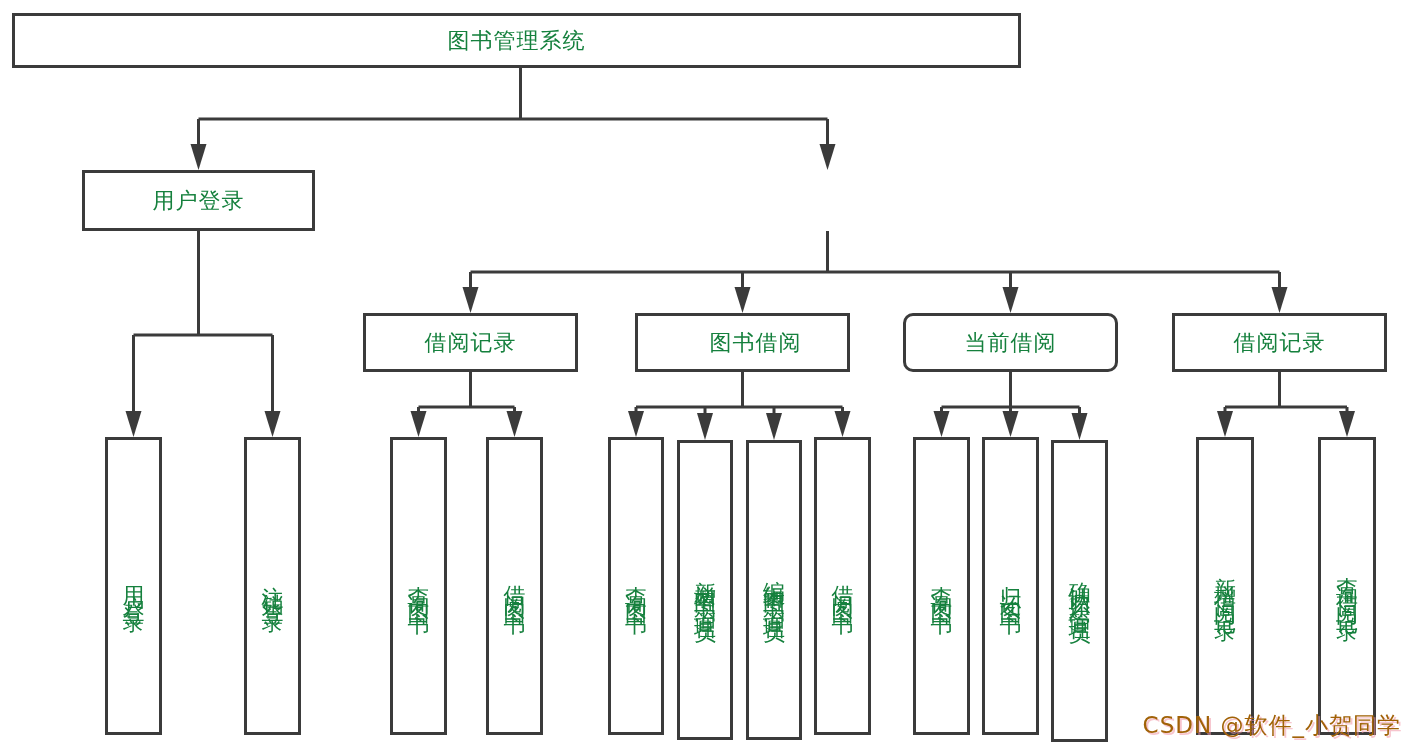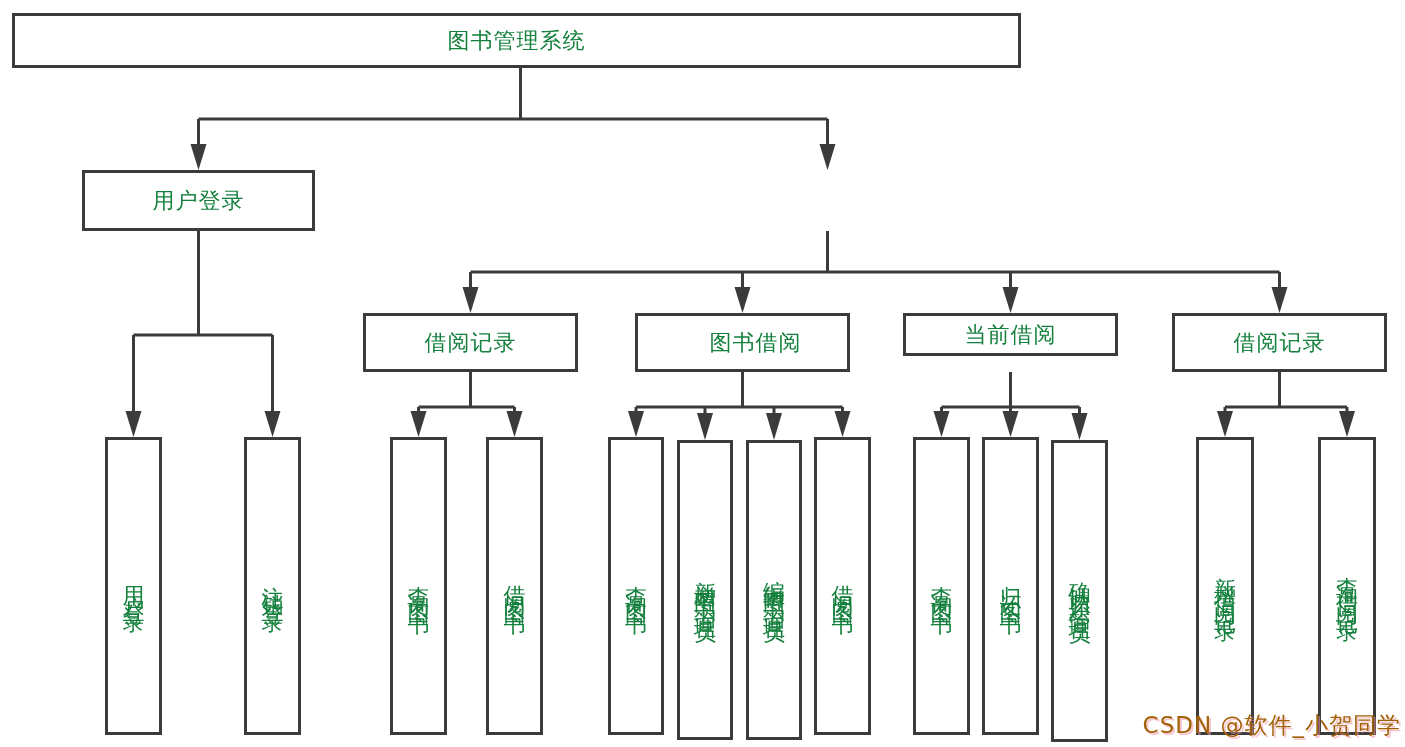--- a/index.html
+++ b/index.html
@@ -134,21 +134,21 @@
   <div class="node hbox" style="left:82px; top:170px; width:233px; height:61px;">
     <span>用户登录</span>
   </div>
 
   <div class="node hbox" style="left:363px; top:313px; width:215px; height:59px;">
     <span>借阅记录</span>
   </div>
   <div class="node hbox" style="left:635px; top:313px; width:215px; height:59px;padding-left:26px;">
     <span>图书借阅</span>
   </div>
-  <div class="node hbox" style="left:903px; top:313px; width:215px; height:43px;">
+  <div class="node hbox" style="left:903px; top:313px; width:215px; height:59px;border-radius:10px;">
     <span>当前借阅</span>
   </div>
   <div class="node hbox" style="left:1172px; top:313px; width:215px; height:59px;">
     <span>借阅记录</span>
   </div>
 
   <div class="node leaf" style="left:105px; top:437px; width:57px; height:298px;">
     <span>用户登录</span>
   </div>
   <div class="node leaf" style="left:244px; top:437px; width:57px; height:298px;">

